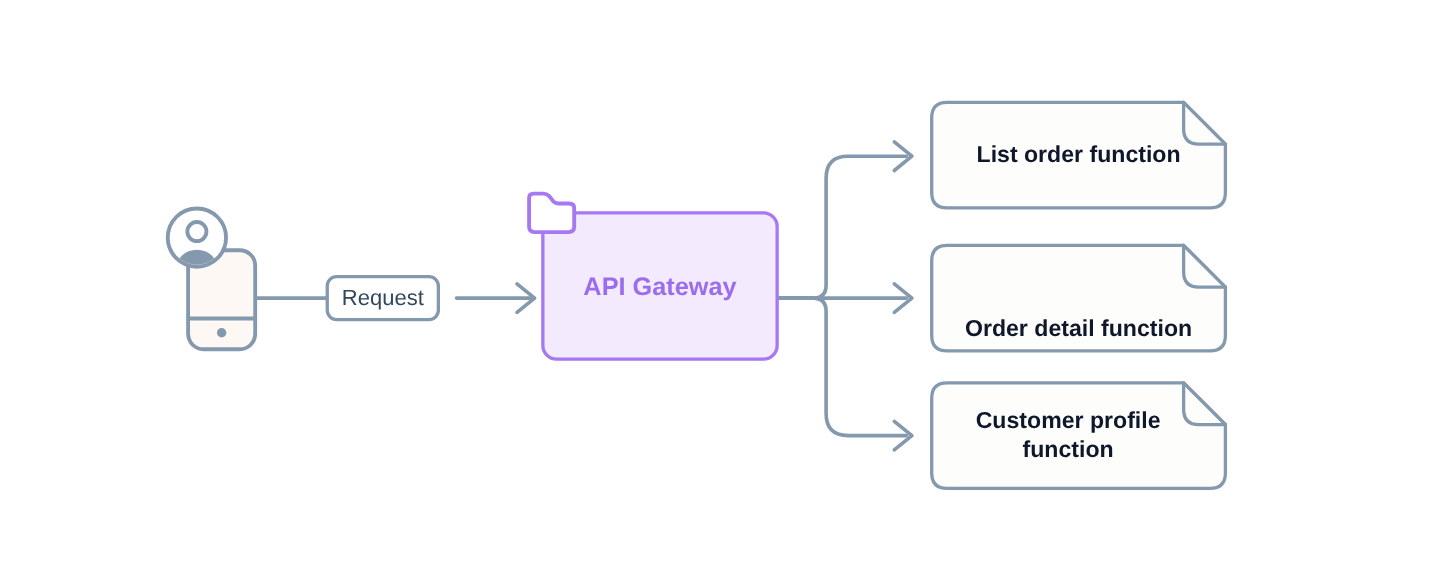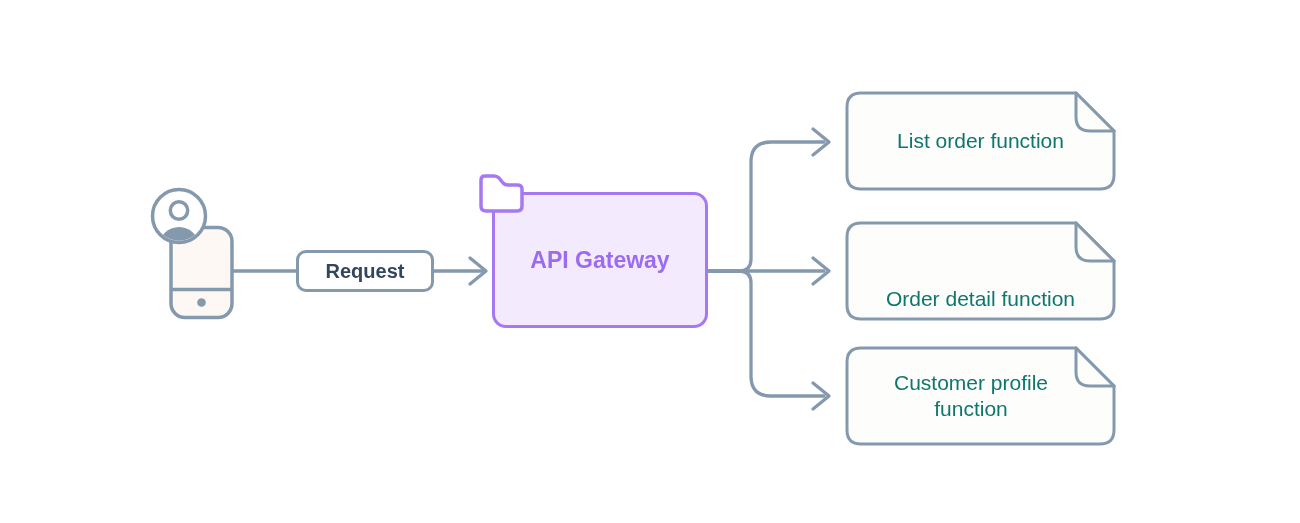--- a/index.html
+++ b/index.html
@@ -7,28 +7,28 @@
     position:relative;
     width:1300px;height:523px;
     background:#ffffff;
     font-family:"Liberation Sans", sans-serif;
     overflow:hidden;
   }
   .canvas svg.layer{position:absolute;left:0;top:0;}
   .node-label{
     position:absolute;
     display:flex;align-items:center;justify-content:center;
-    font-weight:normal;color:#0f766e;
+    font-weight:bold;color:#0f172a;
   }
   .request-box{
-    position:absolute;left:296px;top:250px;width:138px;height:42px;
+    position:absolute;left:296px;top:250px;width:104px;height:42px;
     box-sizing:border-box;border:3px solid #8499ad;border-radius:10px;
     background:#ffffff;
     display:flex;align-items:center;justify-content:center;
-    font-weight:bold;font-size:20px;color:#33475c;
+    font-weight:normal;font-size:20px;color:#33475c;
   }
   .gateway-box{
     position:absolute;left:492px;top:192px;width:216px;height:136px;
     box-sizing:border-box;border:3px solid #a678f2;border-radius:14px;
     background:#f3ebfd;
     display:flex;align-items:center;justify-content:center;
     font-weight:bold;font-size:23px;color:#9b6cf0;
   }
   .client-label{
     left:140px;top:334px;width:120px;height:28px;

